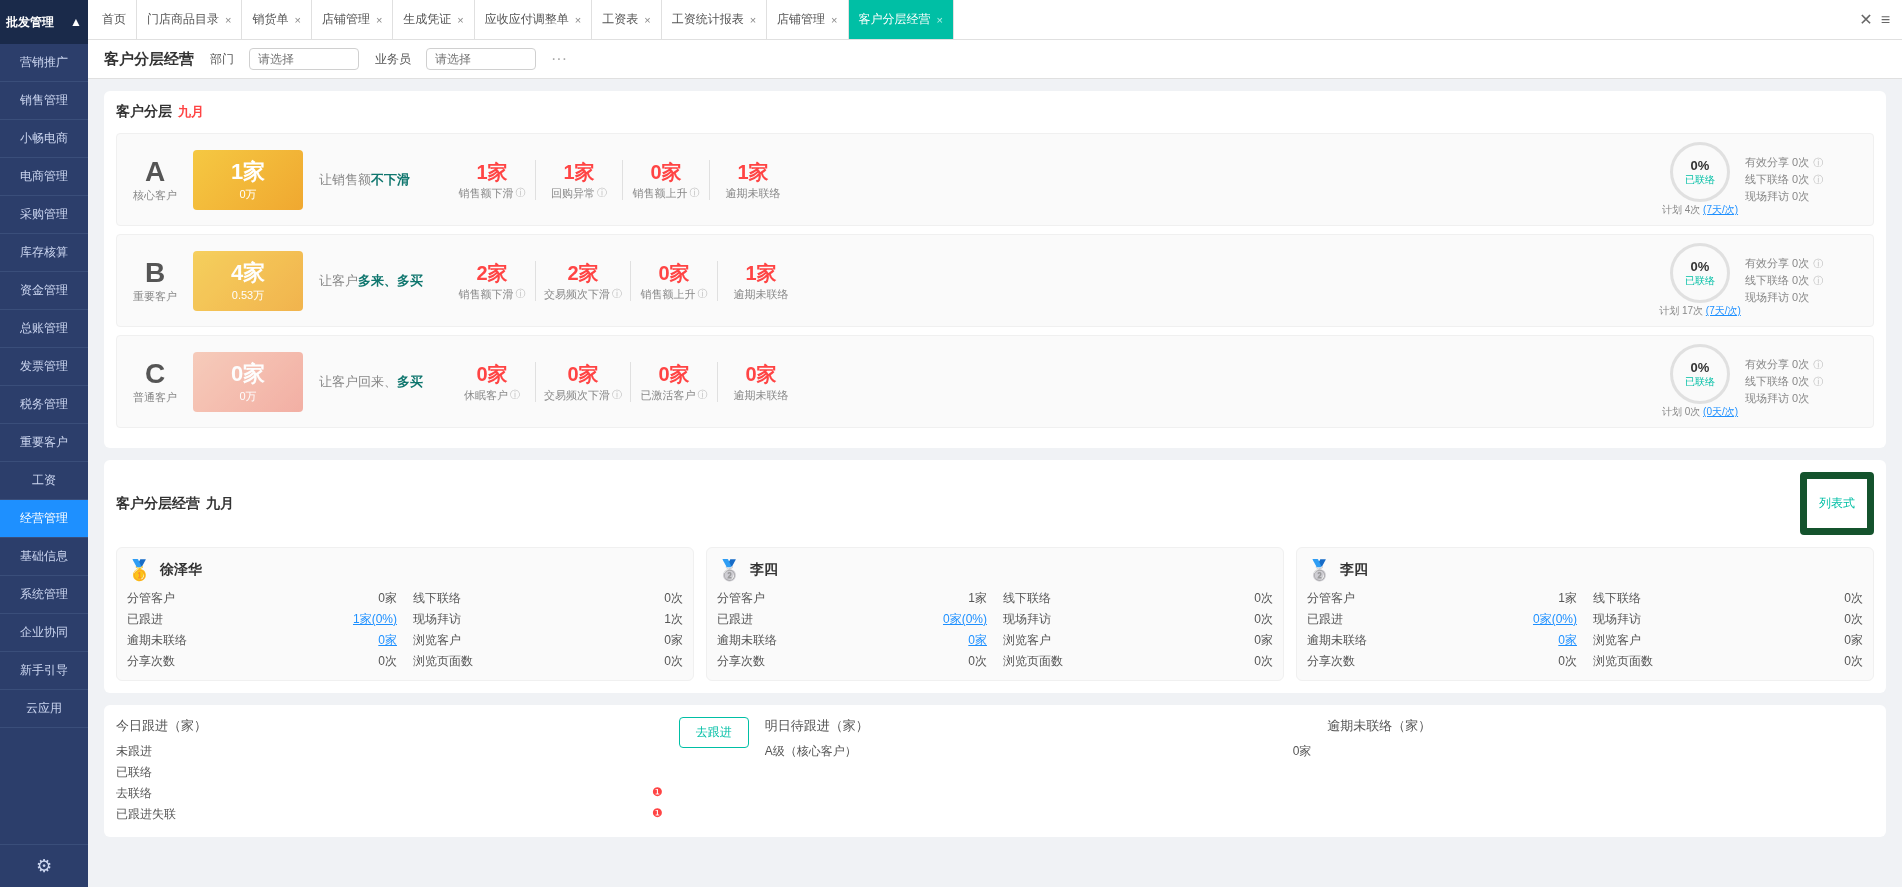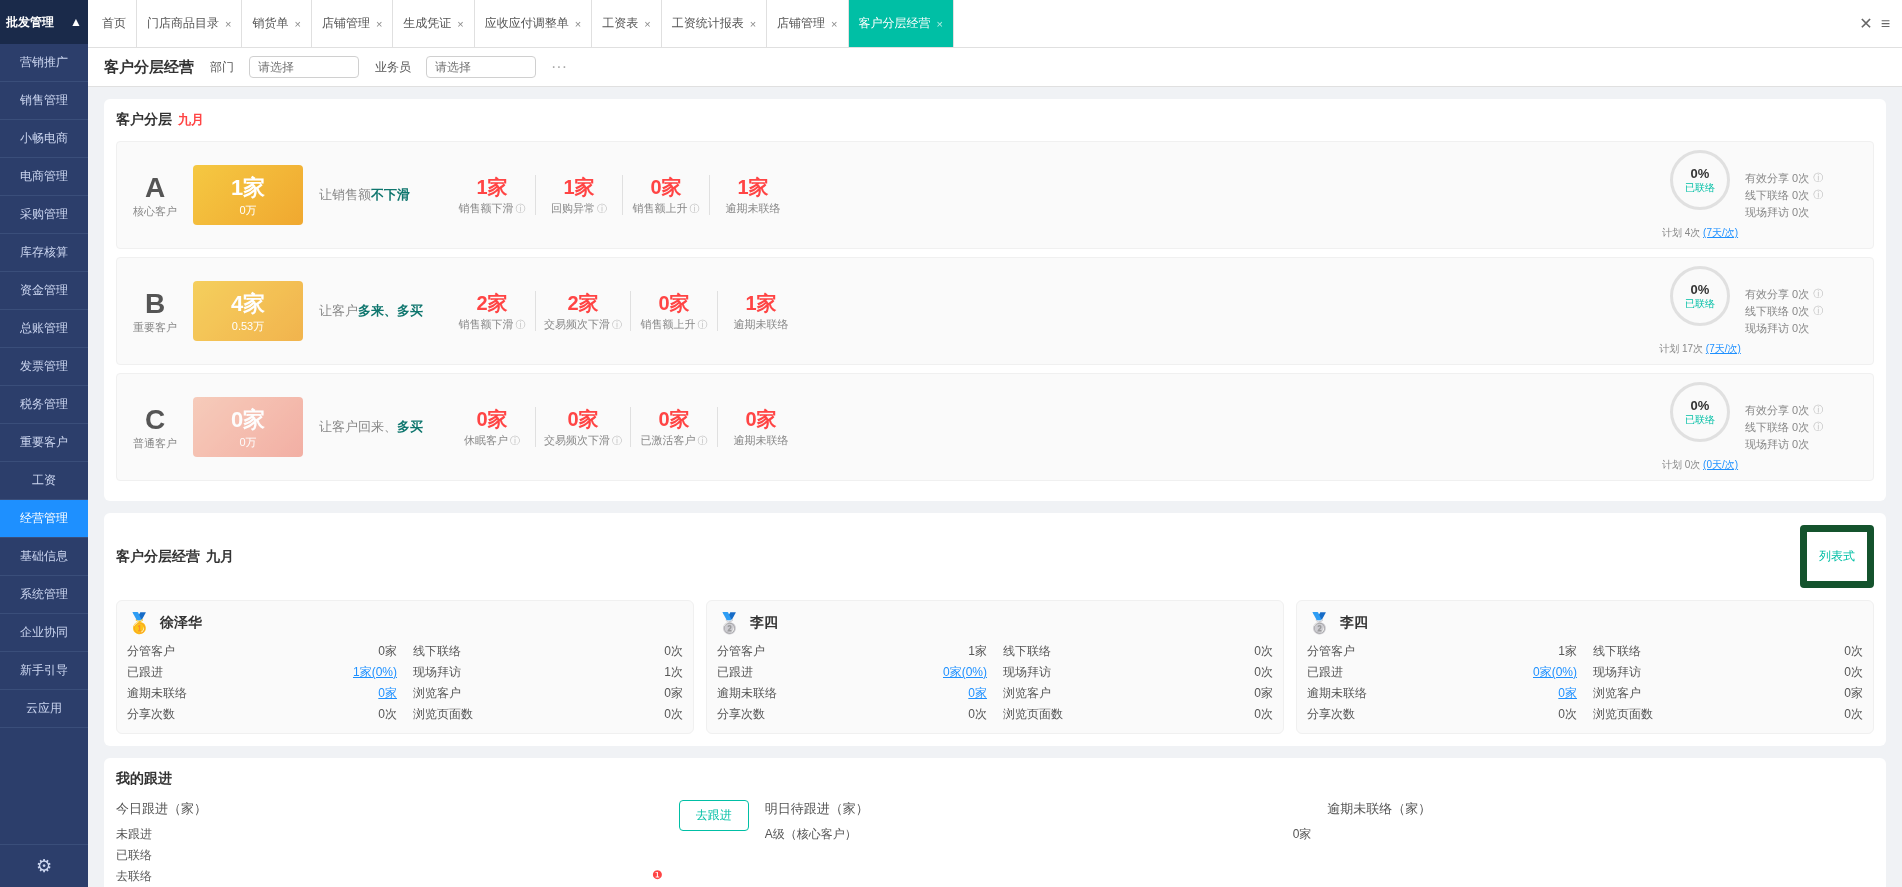--- a/index.html
+++ b/index.html
@@ -54,21 +54,21 @@
       flex-direction: column;
       overflow: hidden;
     }
 
     
     .tabs-bar {
       background: #fff;
       border-bottom: 1px solid #e0e0e0;
       display: flex;
       align-items: center;
-      height: 48px;
+      height: 40px;
       padding: 0 4px;
       overflow: hidden;
       flex-shrink: 0;
     }
     .tab {
       display: flex;
       align-items: center;
       padding: 0 10px;
       height: 100%;
       font-size: 12px;
@@ -242,21 +242,21 @@
       border-radius: 50%;
       border: 3px solid #e0e0e0;
       display: flex;
       flex-direction: column;
       align-items: center;
       justify-content: center;
       position: relative;
     }
     .circle-pct { font-size: 13px; font-weight: bold; color: #333; }
     .circle-status { font-size: 10px; color: #00bfa5; }
-    .circle-plan { font-size: 10px; color: #888; margin-top: 16px; text-align: center; }
+    .circle-plan { font-size: 10px; color: #888; margin-top: 1px; text-align: center; }
     .plan-link { color: #1e90ff; text-decoration: underline; cursor: pointer; }
 
     .right-stats {
       display: flex;
       flex-direction: column;
       gap: 2px;
       min-width: 120px;
       font-size: 11px;
       color: #888;
     }
@@ -745,21 +745,20 @@
               <div class="staff-stat-row">
                 <span>浏览页面数</span>
                 <span class="staff-stat-val plain">0次</span>
               </div>
             </div>
           </div>
         </div>
     </div>
 
     <div class="followup-section">
-      <div class="followup-title">我的跟进</div>
       <div class="followup-grid">
         <div>
           <div class="followup-col-title">今日跟进（家）</div>
           <div class="followup-row">
             <span>未跟进</span>
               <span></span>
           </div>
           <div class="followup-row">
             <span>已联络</span>
               <span></span>

